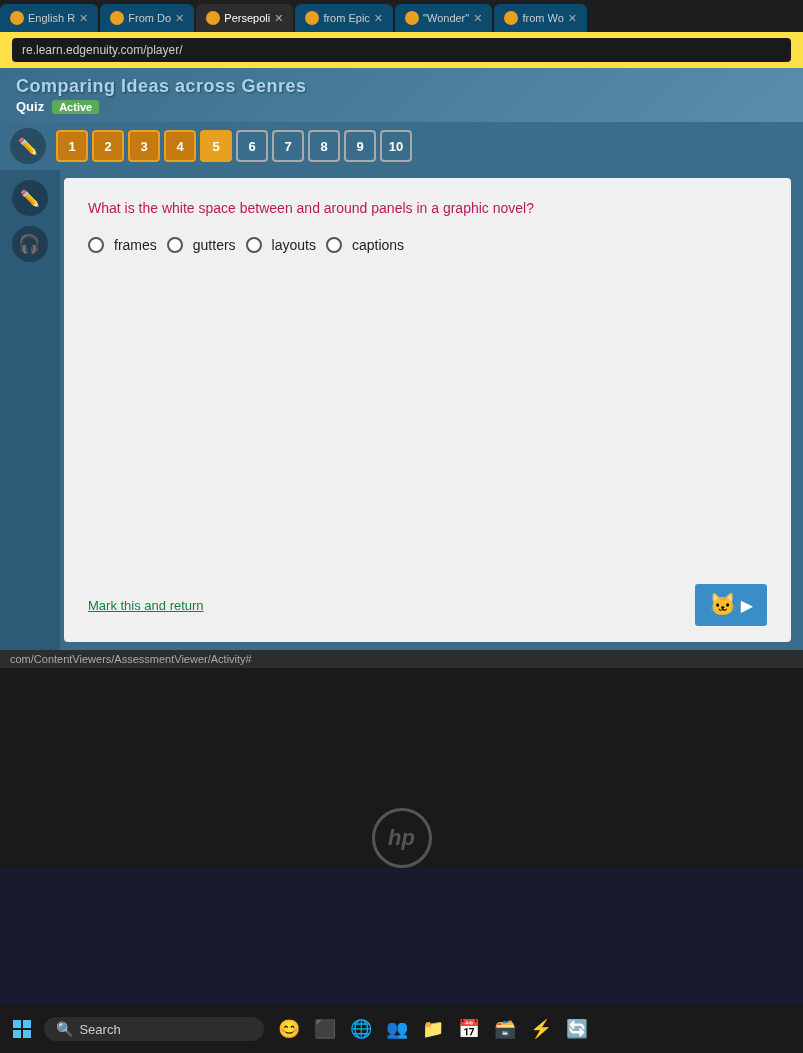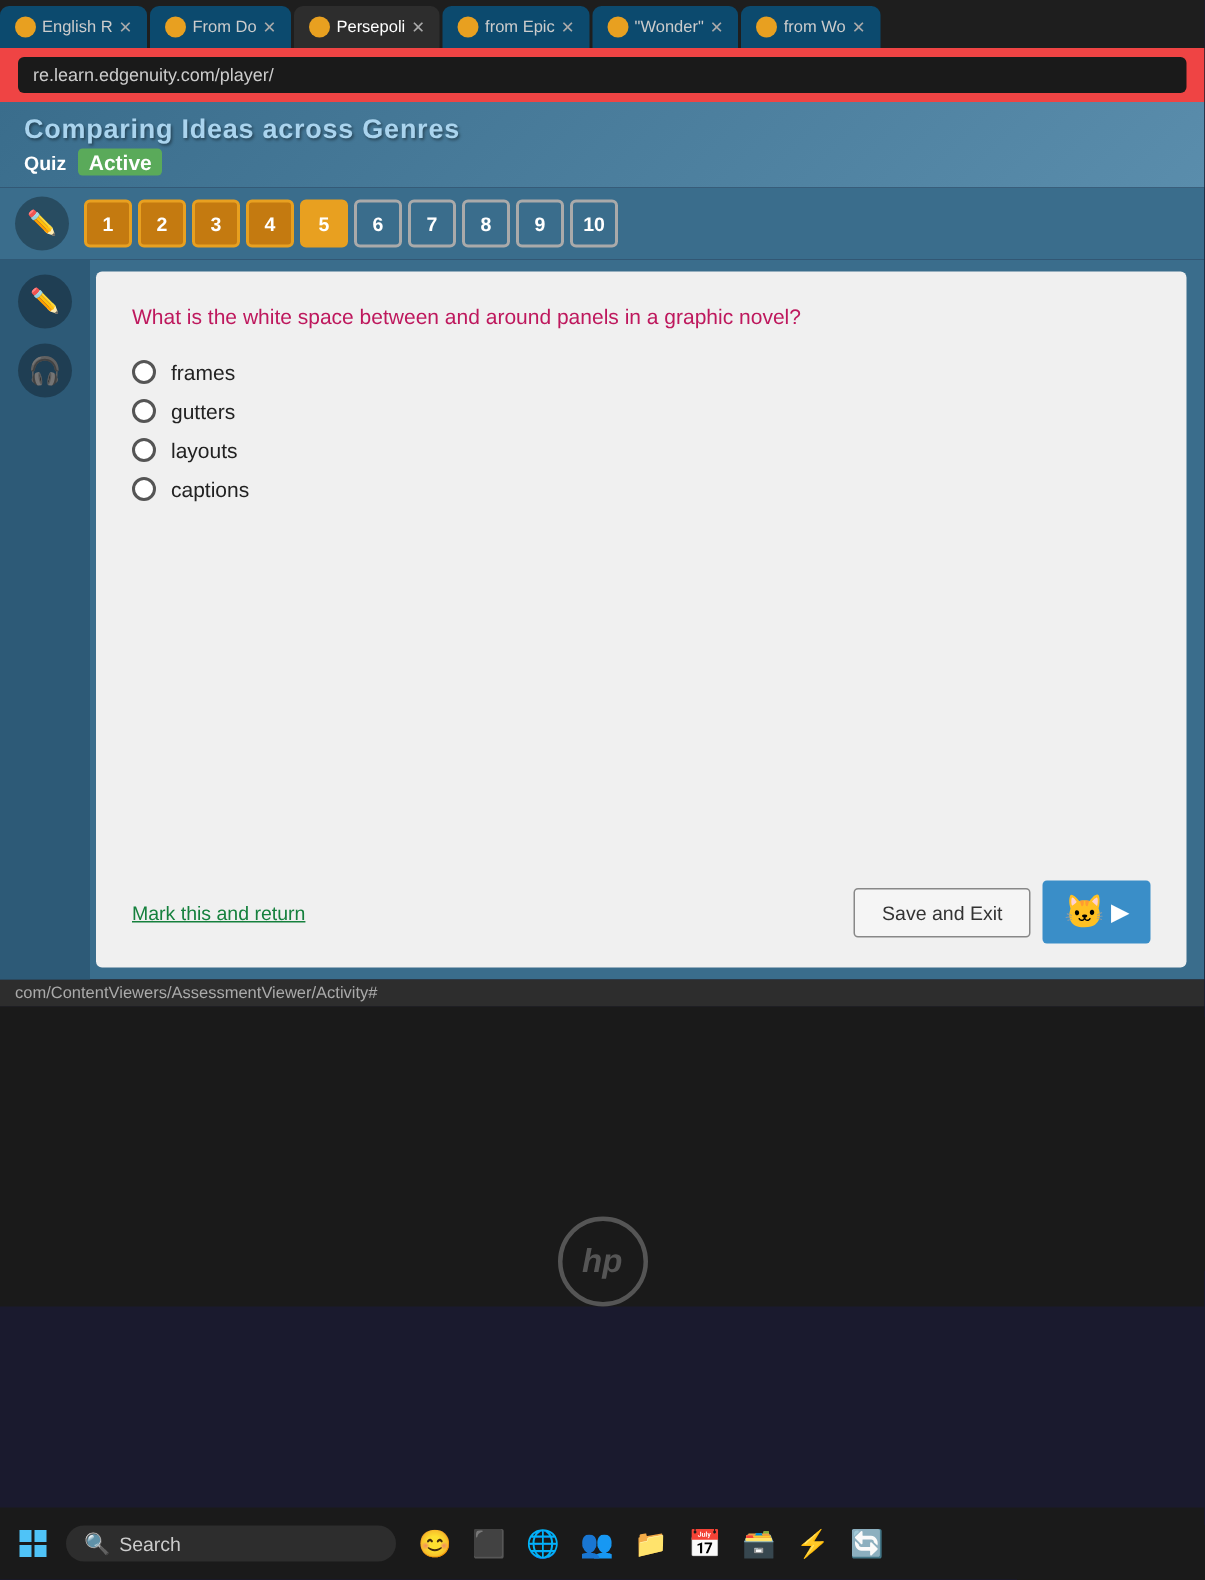--- a/index.html
+++ b/index.html
@@ -60,21 +60,21 @@
     }
 
     .tab-close {
       margin-left: auto;
       color: #aaa;
       font-size: 11px;
       cursor: pointer;
     }
 
     .address-bar {
-      background: #ef4444;
+      background: #fde047;
       height: 36px;
       display: flex;
       align-items: center;
       padding: 0 12px;
       gap: 8px;
     }
 
     .address-input {
       flex: 1;
       background: #1a1a1a;
@@ -109,21 +109,21 @@
 
     .quiz-label {
       color: #fff;
       font-size: 13px;
       font-weight: 600;
     }
 
     .active-badge {
       background: #5aaa5a;
       color: #fff;
-      font-size: 14px;
+      font-size: 11px;
       padding: 1px 7px;
       border-radius: 3px;
       font-weight: 600;
     }
 
     
     .nav-toolbar {
       background: #3a6d8c;
       display: flex;
       align-items: center;
@@ -220,21 +220,20 @@
     .question-text {
       font-size: 14px;
       color: #be185d;
       margin-bottom: 18px;
       line-height: 1.5;
     }
 
     .options-list {
       list-style: none;
       display: flex;
-      flex-direction: column;
       gap: 10px;
     }
 
     .option-item {
       display: flex;
       align-items: center;
       gap: 10px;
       cursor: pointer;
     }
 
@@ -494,21 +493,20 @@
       </li>
       <li class="option-item">
         <div class="option-radio"></div>
         <span class="option-label">captions</span>
       </li>
     </ul>
 
     <div class="question-footer">
       <button class="mark-return-link">Mark this and return</button>
       <div class="footer-buttons">
-        <button class="save-exit-btn">Save and Exit</button>
         <button class="next-btn">
           <span class="character-icon">🐱</span>
           <span class="next-btn-arrow">▶</span>
         </button>
       </div>
     </div>
   </div>
 </div>
 
 <div class="url-bottom-bar">

